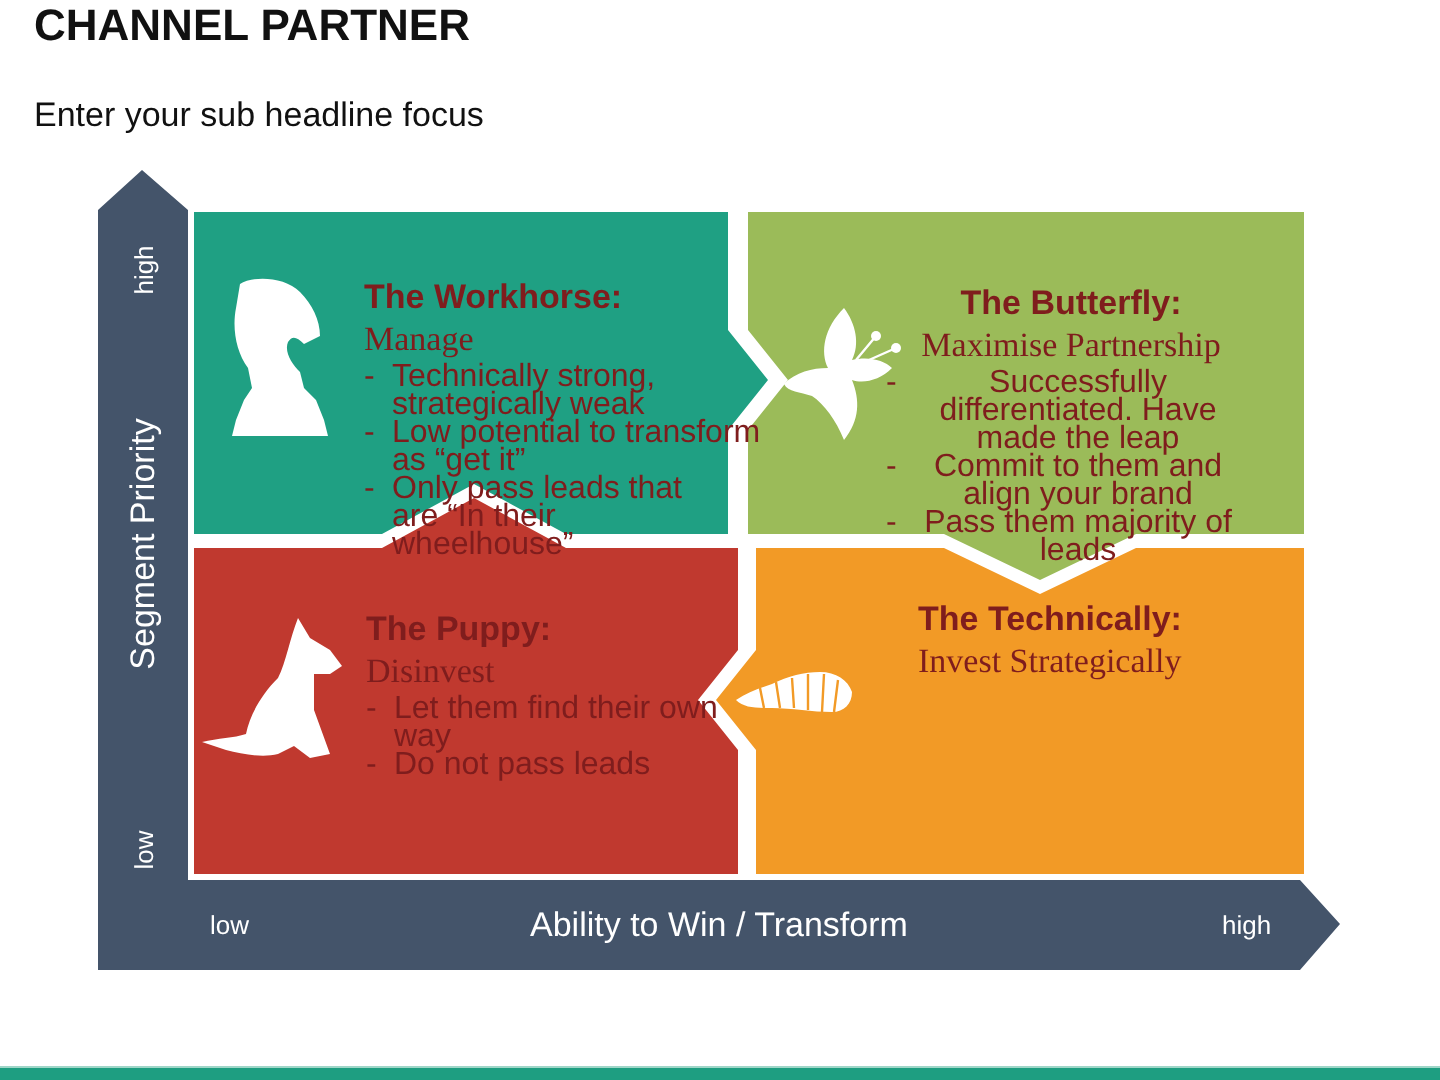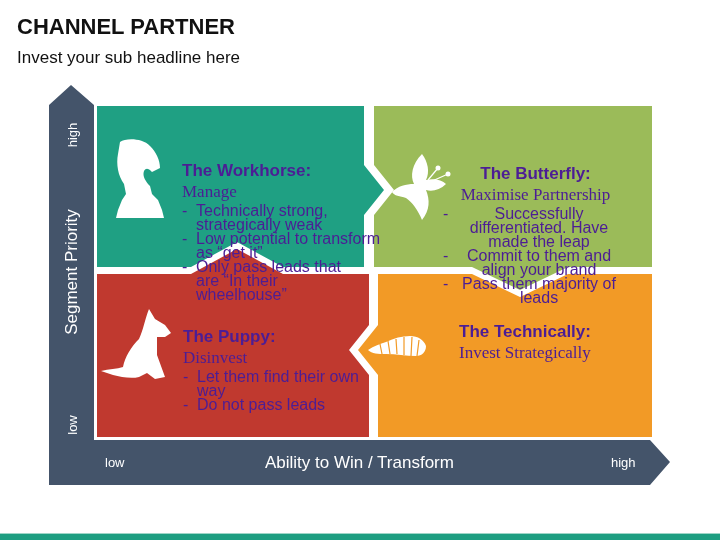--- a/index.html
+++ b/index.html
@@ -2,21 +2,21 @@
 <html><head>
   <meta charset="utf-8">
   <style>
     html, body { margin: 0; padding: 0; }
     body {
       width: 720px; height: 540px; position: relative; overflow: hidden;
       background: #ffffff;
       font-family: "Liberation Sans", "DejaVu Sans", sans-serif;
     }
     .title {
-      position: absolute; left: 17px; top: 14px;
+      position: absolute; left: 17px; top: 0;
       font-size: 22px; font-weight: bold; color: #111111; letter-spacing: 0px;
     }
     .subtitle {
       position: absolute; left: 17px; top: 48px;
       font-size: 17px; color: #111111;
     }
     svg.shapes { position: absolute; left: 0; top: 0; }
     .axis-text { position: absolute; color: #ffffff; white-space: nowrap; }
     .y-label {
       position: absolute; left: 72px; top: 272px;
@@ -30,21 +30,21 @@
     }
     .y-low {
       position: absolute; left: 72px; top: 425px;
       transform: translate(-50%, -50%) rotate(-90deg);
       font-size: 13px; color: #ffffff;
     }
     .x-low { left: 105px; top: 455px; font-size: 13px; }
     .x-high { left: 611px; top: 455px; font-size: 13px; }
     .x-label { left: 265px; top: 453px; font-size: 17px; }
 
-    .quad { position: absolute; color: #4c1d95; margin-top: 22px; }
+    .quad { position: absolute; color: #7f1d1d; }
     .quad h3 { margin: 0; font-size: 17px; font-weight: bold; line-height: 20px; }
     .quad .action { font-size: 17px; line-height: 21px; margin-bottom: 2px; font-family: Liberation Serif, serif; }
     .quad ul { list-style: none; margin: 0; padding: 0; }
     .quad li {
       font-size: 16px; line-height: 14px; position: relative; padding-left: 14px;
     }
     .quad li::before { content: "-"; position: absolute; left: 0; top: 0; }
 
     .q-workhorse { left: 182px; top: 139px; width: 200px; }
     .q-butterfly { left: 443px; top: 142px; width: 185px; text-align: center; }
@@ -56,21 +56,21 @@
       position: absolute; left: 0; top: 534px; width: 720px; height: 6px; background: #1e9e81;
     }
     .bottom-line {
       position: absolute; left: 0; top: 533px; width: 720px; height: 1px; background: #9fd6c8;
     }
   </style>
 </head>
 <body>
 
 <div class="title">CHANNEL PARTNER</div>
-<div class="subtitle">Invest your sub headline here</div>
+<div class="subtitle">Enter your sub headline focus</div>
 
 <svg class="shapes" width="720" height="540" viewBox="0 0 720 540">
 
   <path d="M49,485 L49,105 L71,85 L94,105 L94,440 L650,440 L670,462 L650,485 Z" fill="#44546a"></path>
 
   <rect x="94" y="103" width="562" height="337" fill="#ffffff"></rect>
 
   <path d="M97,106 L364,106 L364,165 L384,190 L364,215 L364,267
            L283,267 L237,242 L191,267 L97,267 Z" fill="#1fa083"></path>
 

